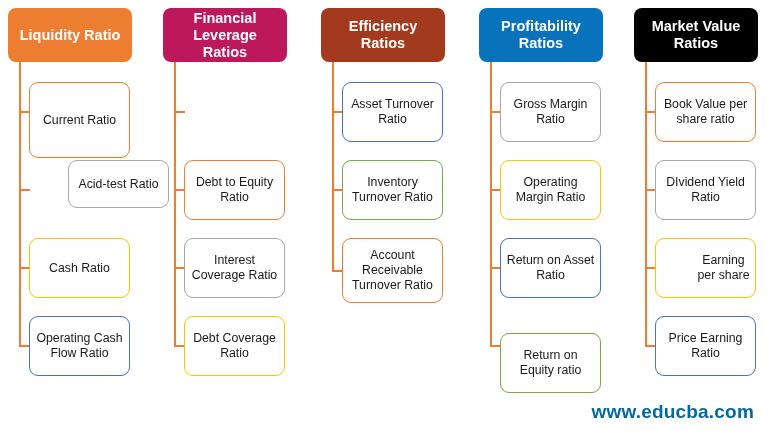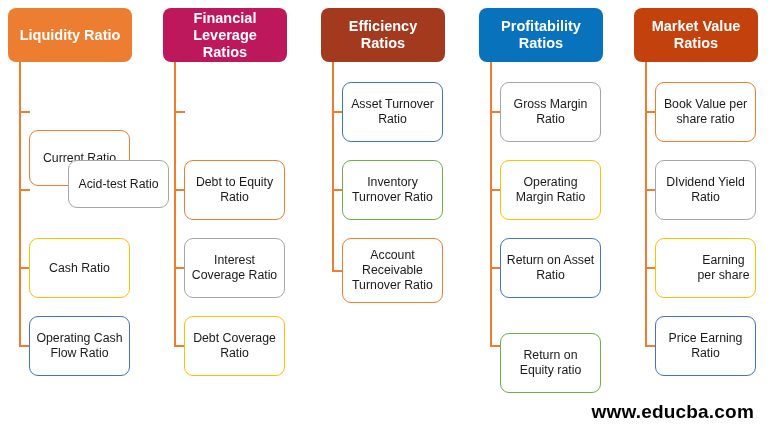--- a/index.html
+++ b/index.html
@@ -74,33 +74,33 @@
     line-height: 15px;
     color: #1a1a1a;
     padding: 2px 5px;
   }
   .footer {
     position: absolute;
     right: 14px;
     bottom: 8px;
     font-size: 19px;
     font-weight: bold;
-    color: #000000;
+    color: #0369a1;
     letter-spacing: 0.2px;
   }
 </style>
 </head>
 <body>
 
 <div id="diagram">
     <div class="column" style="left: 0px;">
       <div class="col-header" style="background: rgb(237, 125, 49);">Liquidity Ratio</div>
       <div class="trunk" style="height: 284px;"></div>
       <div class="stub" style="top: 111px;"></div>
-      <div class="node" style="top: 82px; height: 56px; border-color: rgb(237, 125, 49); margin-top: 48px;">Current Ratio</div>
+      <div class="node" style="top: 82px; height: 76px; border-color: rgb(237, 125, 49);">Current Ratio</div>
       <div class="stub" style="top: 189px;"></div>
       <div class="node" style="top: 160px; height: 48px; border-color: rgb(166, 166, 166); margin-left: 39px;">Acid-test Ratio</div>
       <div class="stub" style="top: 267px;"></div>
       <div class="node" style="top: 238px; height: 60px; border-color: rgb(255, 192, 0);">Cash Ratio</div>
       <div class="stub" style="top: 345px;"></div>
       <div class="node" style="top: 316px; height: 60px; border-color: rgb(68, 114, 196);">Operating Cash Flow Ratio</div>
     </div>
     <div class="column" style="left: 155px;">
       <div class="col-header" style="background: #be185d;">Financial Leverage Ratios</div>
       <div class="trunk" style="height: 284px;"></div>
@@ -128,21 +128,21 @@
       <div class="stub" style="top: 111px;"></div>
       <div class="node" style="top: 82px; height: 60px; border-color: rgb(166, 166, 166);">Gross Margin Ratio</div>
       <div class="stub" style="top: 189px;"></div>
       <div class="node" style="top: 160px; height: 60px; border-color: rgb(255, 192, 0);">Operating Margin Ratio</div>
       <div class="stub" style="top: 267px;"></div>
       <div class="node" style="top: 238px; height: 60px; border-color: rgb(68, 114, 196);">Return on Asset Ratio</div>
       <div class="stub" style="top: 345px;"></div>
       <div class="node" style="top: 316px; height: 60px; border-color: rgb(112, 173, 71); margin-top: 17px;">Return on Equity ratio</div>
     </div>
     <div class="column" style="left: 626px;">
-      <div class="col-header" style="background: #c2410c;">Market Value Ratios</div>
+      <div class="col-header" style="background: #000000;">Market Value Ratios</div>
       <div class="trunk" style="height: 284px;"></div>
       <div class="stub" style="top: 111px;"></div>
       <div class="node" style="top: 82px; height: 60px; border-color: rgb(237, 125, 49);">Book Value per share ratio</div>
       <div class="stub" style="top: 189px;"></div>
       <div class="node" style="top: 160px; height: 60px; border-color: rgb(166, 166, 166);">DIvidend Yield Ratio</div>
       <div class="stub" style="top: 267px;"></div>
       <div class="node" style="top: 238px; height: 60px; border-color: rgb(255, 192, 0); padding-left: 41px;">Earning per share</div>
       <div class="stub" style="top: 345px;"></div>
       <div class="node" style="top: 316px; height: 60px; border-color: rgb(68, 114, 196);">Price Earning Ratio</div>
     </div>

